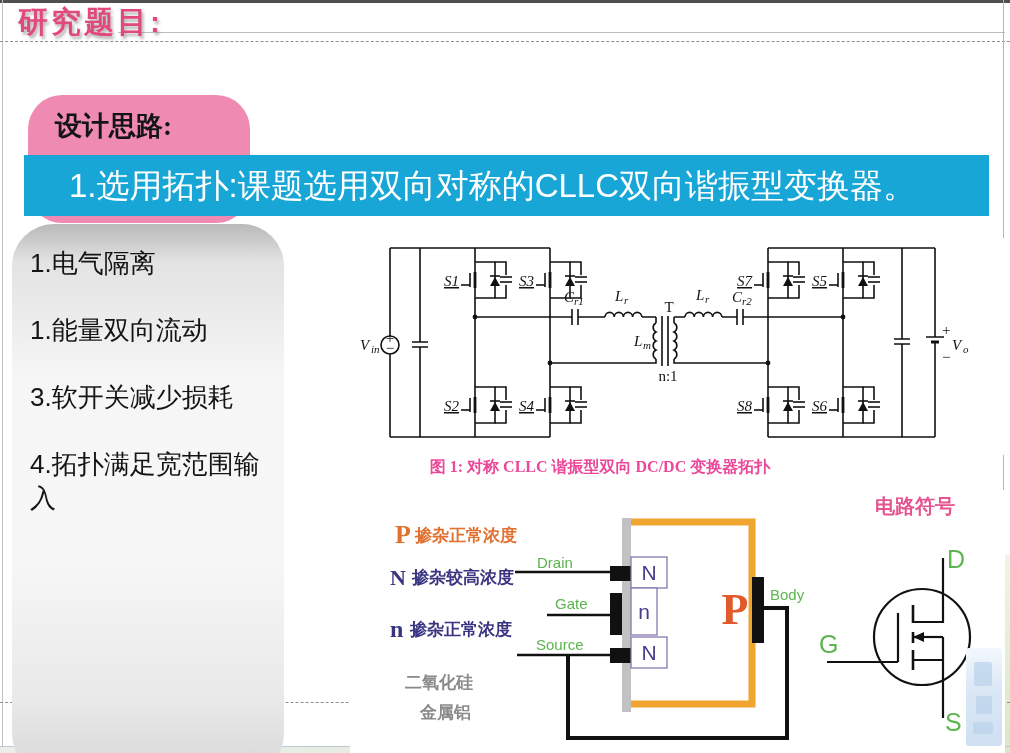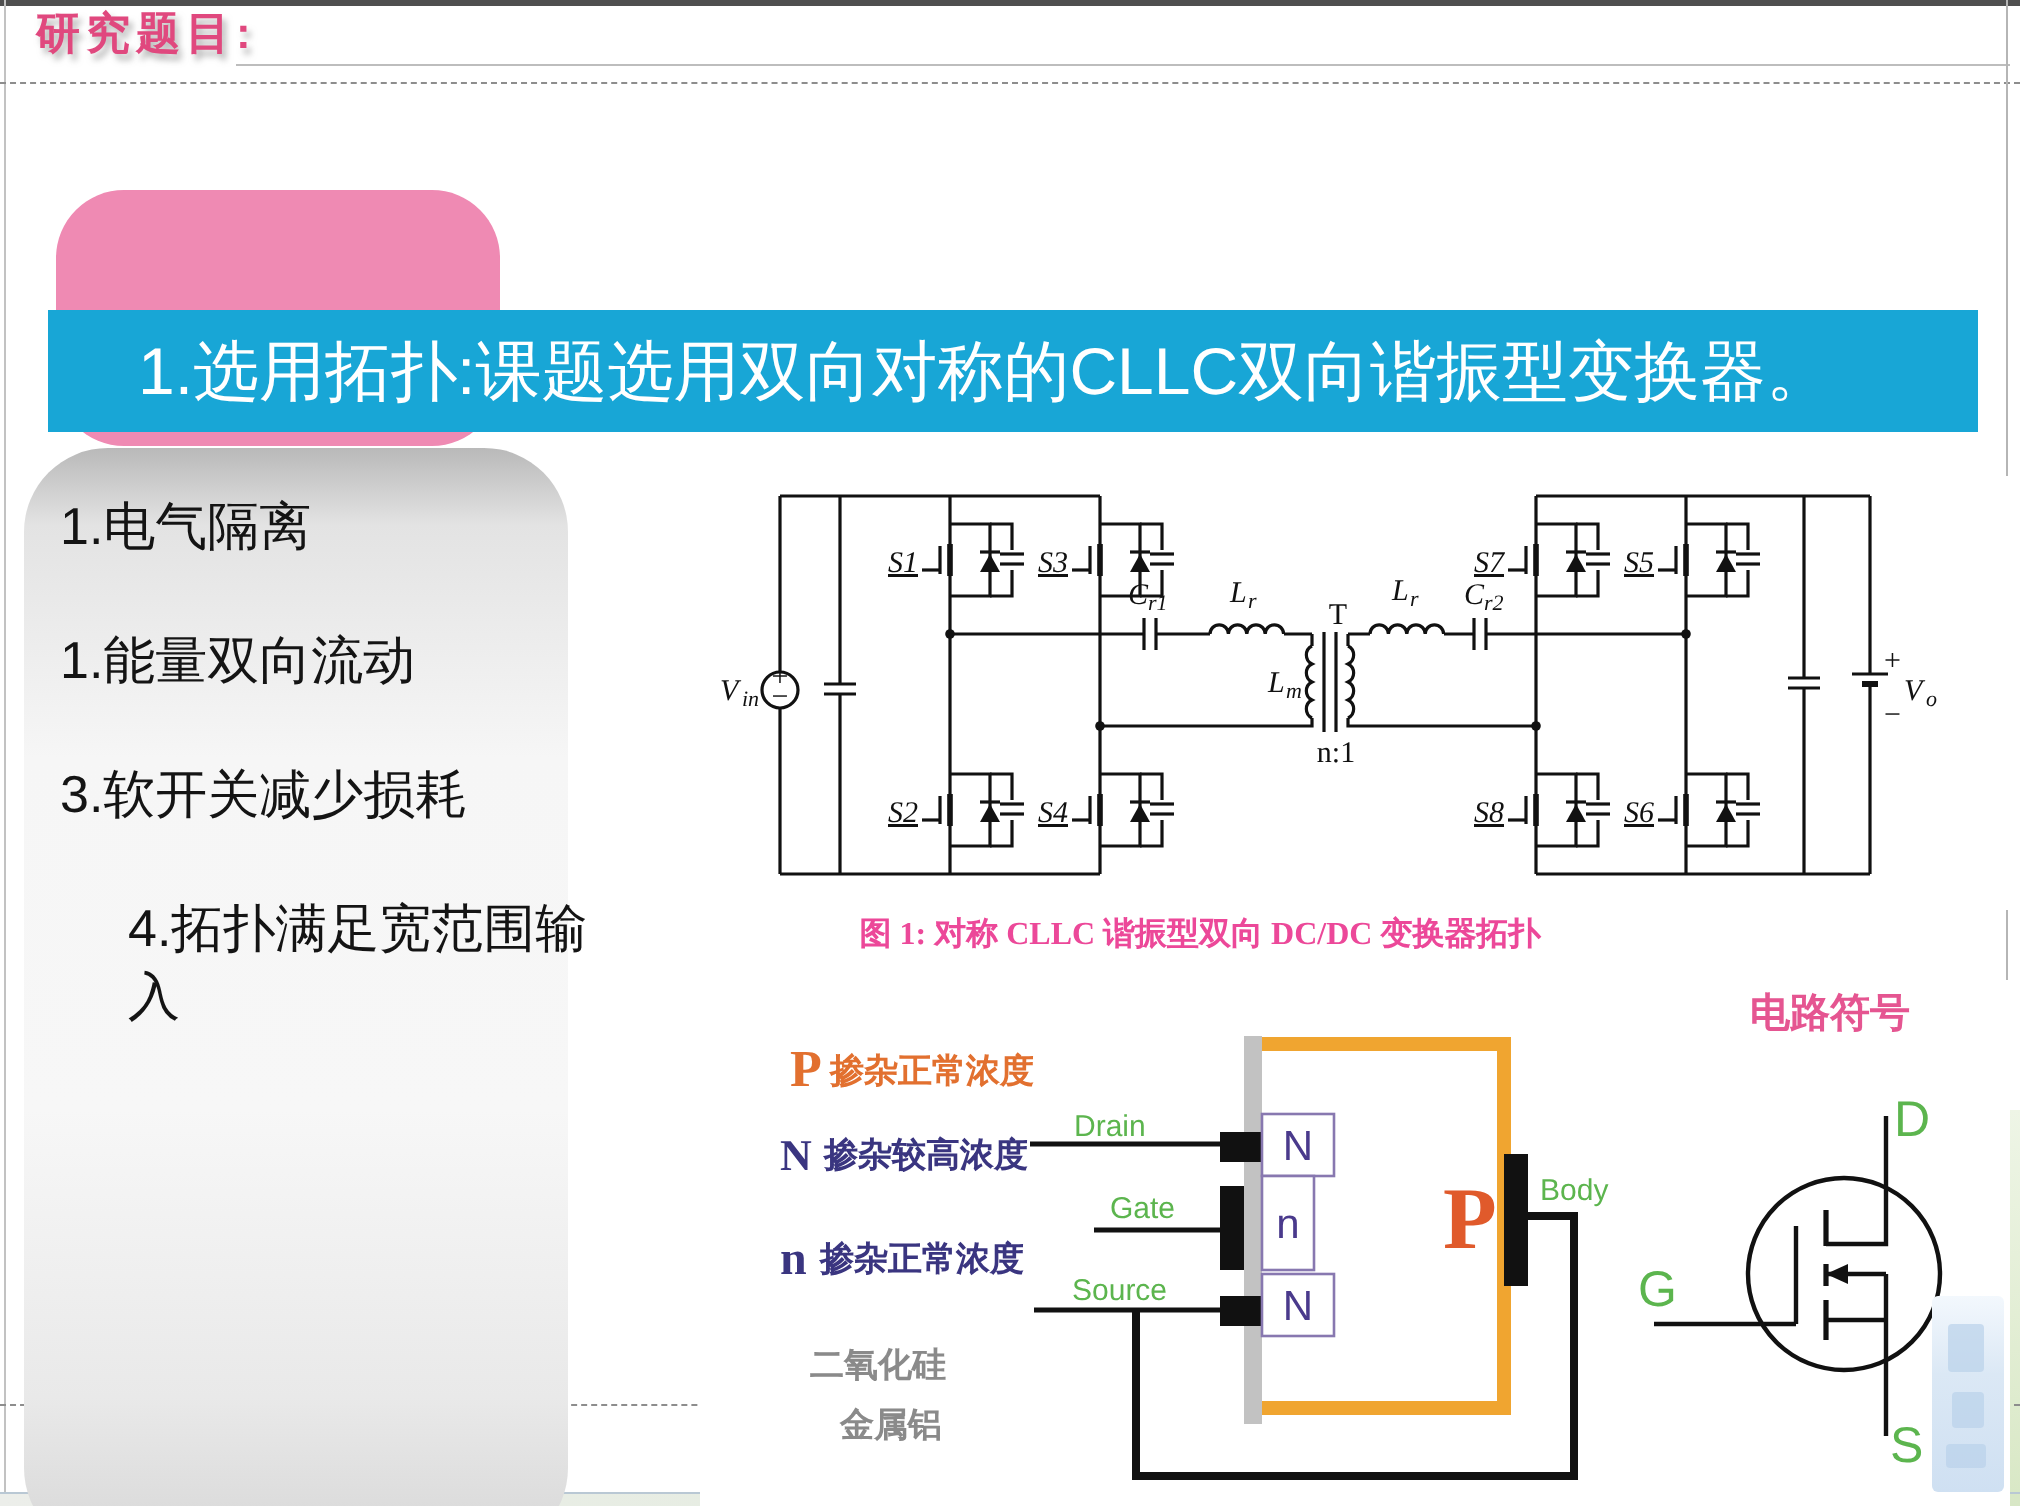--- a/index.html
+++ b/index.html
@@ -11,36 +11,36 @@
   .left-edge{left:2px;top:0;width:1px;height:753px;background:#c2c2c2;}
   .right-edge{left:1003px;top:0;width:1px;height:753px;background:#b5b5b5;}
   .right-green{left:1004px;top:555px;width:6px;height:192px;
       background:linear-gradient(180deg,#eef5e6,#d9e8c6);}
   .bottom-strip{left:0;top:746px;width:1010px;height:7px;border-top:1px solid #b9c8d4;
       background:linear-gradient(90deg,#eceeea 0%,#e4ecdf 55%,#d8e7c6 100%);}
   .dash-top{left:0;top:41px;width:1010px;height:0;border-top:1px dashed #8d8d8d;}
   .dash-bottom{left:0;top:702px;width:1010px;height:0;border-top:1px dashed #8d8d8d;z-index:1;}
   .title-underline{left:118px;top:32px;width:887px;height:1px;background:#bdbdbd;}
   
-  .page-title{left:18px;top:2px;font-size:22px;font-weight:bold;letter-spacing:3px;
+  .page-title{left:18px;top:2px;font-size:30px;font-weight:bold;letter-spacing:3px;
       color:#e0487e;text-shadow:2px 3px 3px rgba(120,120,120,.55);}
   .section-heading{left:60px;top:50px;font-family:"Liberation Serif",serif;
       font-style:italic;font-weight:bold;font-size:31px;letter-spacing:5px;color:#a32322;}
   .pink-box{left:28px;top:95px;width:222px;height:128px;background:#ef8ab3;
       border-radius:34px;z-index:1;}
   .pink-box-label{left:55px;top:108px;font-family:"Liberation Serif",serif;
       font-weight:600;font-size:27px;color:#141414;z-index:1;}
   .cyan-bar{left:24px;top:155px;width:965px;height:61px;background:#18a6d6;z-index:2;}
   .cyan-bar-label{left:45px;top:0;line-height:61px;font-size:33px;font-weight:500;
       color:#ffffff;white-space:nowrap;}
   
   .feature-panel{left:12px;top:224px;width:272px;height:552px;border-radius:42px;z-index:3;
       background:linear-gradient(180deg,#b9b9b9 0%,#e3e3e3 7%,#f6f6f6 28%,#f7f7f7 60%,#e9e9e9 86%,#d7d7d7 100%);}
   .feature-item{position:absolute;left:18px;width:232px;font-size:26px;line-height:34px;color:#141414;}
-  .fi0{top:22px;} .fi1{top:89px;} .fi2{top:156px;} .fi3{top:223px;margin-left:34px;}
+  .fi0{top:22px;} .fi1{top:89px;} .fi2{top:156px;} .fi3{top:223px;}
   
   .fig-svg{left:350px;top:238px;z-index:2;}
   .caption{left:300px;top:457px;width:600px;text-align:center;z-index:2;
       font-family:"Liberation Serif",serif;font-size:16px;font-weight:700;color:#ec4899;}
   .struct-svg{left:350px;top:495px;z-index:2;}
   .symbol-svg{left:815px;top:490px;z-index:2;}
   .watermark{left:966px;top:648px;width:36px;height:98px;z-index:3;border-radius:3px;
       background:linear-gradient(180deg,#f3f8fd,#dbe8f5 40%,#cfe0f2);}
   .wm-glyph{position:absolute;background:#b9d2ea;opacity:.7;border-radius:2px;}
   .anchor{left:19px;top:714px;z-index:2;}
@@ -60,20 +60,21 @@
 
   <div class="abs top-bar"></div>
   <div class="abs left-edge"></div>
   <div class="abs dash-top"></div>
   <div class="abs dash-bottom"></div>
   <div class="abs title-underline"></div>
 
   <div class="abs page-title">研究题目:</div>
 
   <div class="abs pink-box"></div>
+  <div class="abs pink-box-label">设计思路:</div>
 
   <div class="abs cyan-bar">
     <div class="abs cyan-bar-label">1.选用拓扑:课题选用双向对称的CLLC双向谐振型变换器。</div>
   </div>
 
   <div class="abs feature-panel">
     <div class="feature-item fi0">1.电气隔离</div>
     <div class="feature-item fi1">1.能量双向流动</div>
     <div class="feature-item fi2">3.软开关减少损耗</div>
     <div class="feature-item fi3">4.拓扑满足宽范围输入</div>

